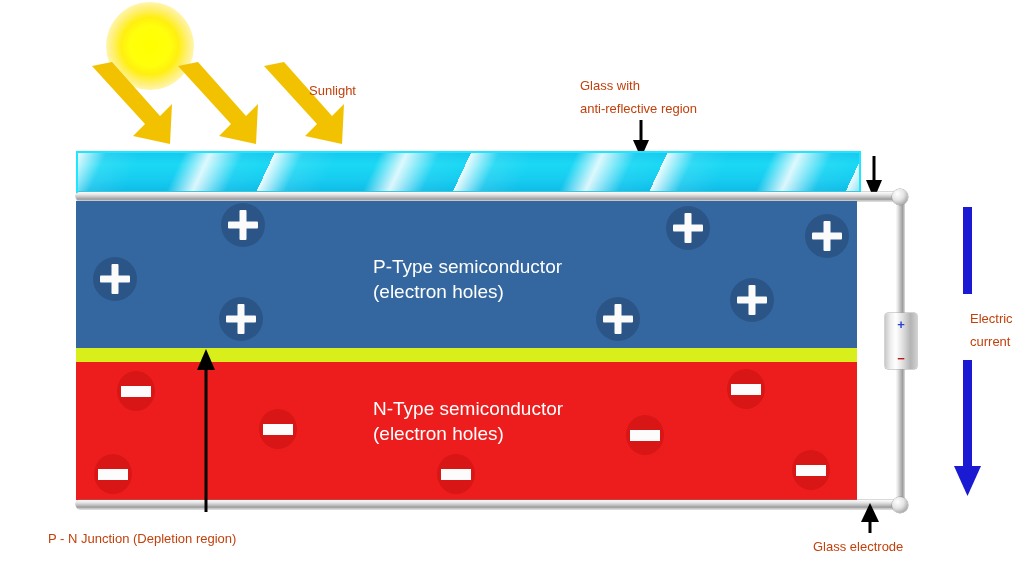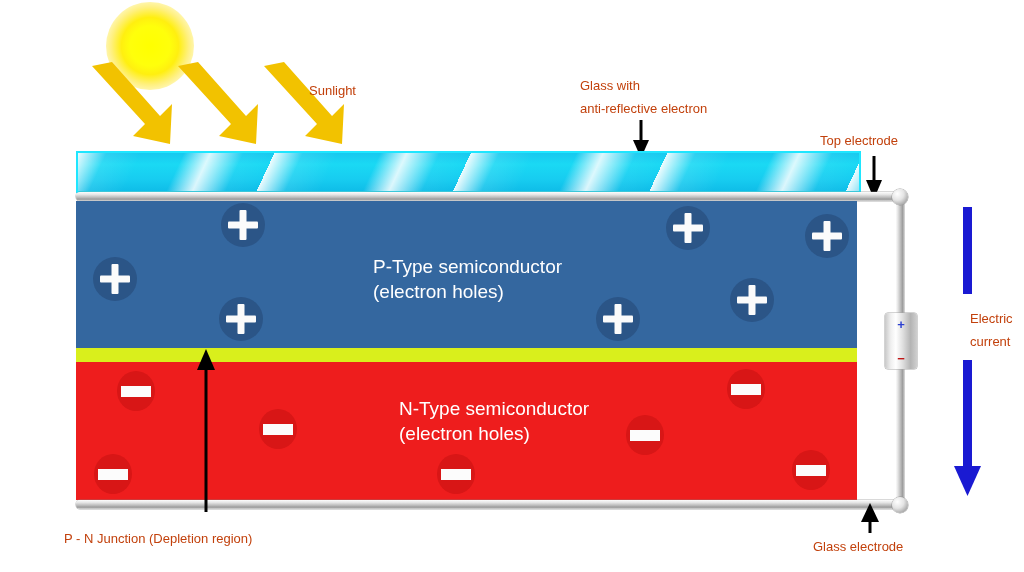--- a/index.html
+++ b/index.html
@@ -95,27 +95,26 @@
 
       <path d="M178,66 L198,62 L246,116 L258,104 L256,144 L219,136 L231,124 Z"></path>
 
       <path d="M264,66 L284,62 L332,116 L344,104 L342,144 L305,136 L317,124 Z"></path>
     </g>
   </svg>
 
   <div class="lbl" style="left:309px;top:79px;">Sunlight</div>
 
   <div class="lbl" style="left:580px;top:74px;">Glass with
-anti-reflective electron</div>
+anti-reflective region</div>
   <svg class="sunrays" width="1024" height="572">
     <line x1="641" y1="120" x2="641" y2="146" stroke="#000" stroke-width="3"></line>
     <path d="M641,158 L633,140 L649,140 Z" fill="#000"></path>
   </svg>
 
-  <div class="lbl" style="left:820px;top:129px;">Top electrode</div>
   <svg class="sunrays" width="1024" height="572">
     <line x1="874" y1="156" x2="874" y2="186" stroke="#000" stroke-width="3"></line>
     <path d="M874,199 L866,180 L882,180 Z" fill="#000"></path>
   </svg>
 
   <div class="glass" style="left:76px;top:151px;width:781px;height:38px;"></div>
 
   <div class="electrode-bar" style="left:76px;top:192px;width:827px;height:9px;"></div>
 
   <div class="ptype" style="left:76px;top:201px;width:781px;height:147px;"></div>
@@ -149,21 +148,21 @@
   </div>
   <div class="carrier hole" style="left:805px;top:214px;width:44px;height:44px;">
     <span class="disc"></span>
     <span class="glyph plus" style="width:30px;height:30px;"></span>
   </div>
 
   <div class="junction" style="left:76px;top:348px;width:781px;height:14px;"></div>
 
   <div class="ntype" style="left:76px;top:362px;width:781px;height:138px;"></div>
 
-  <div class="region-cap" style="left:373px;top:396px;margin-left:26px;">N-Type semiconductor
+  <div class="region-cap" style="left:373px;top:396px;">N-Type semiconductor
 (electron holes)</div>
 
   <div class="carrier elec" style="left:117px;top:371px;width:38px;height:40px;">
     <span class="disc"></span>
     <span class="glyph minus"></span>
   </div>
   <div class="carrier elec" style="left:94px;top:454px;width:38px;height:40px;">
     <span class="disc"></span>
     <span class="glyph minus"></span>
   </div>
@@ -187,21 +186,21 @@
     <span class="disc"></span>
     <span class="glyph minus"></span>
   </div>
 
   <div class="electrode-bar" style="left:76px;top:500px;width:827px;height:9px;"></div>
 
   <svg class="sunrays" width="1024" height="572">
     <line x1="206" y1="512" x2="206" y2="365" stroke="#000" stroke-width="3"></line>
     <path d="M206,349 L197,370 L215,370 Z" fill="#000"></path>
   </svg>
-  <div class="lbl" style="left:64px;top:527px;text-align:center;">P - N Junction (Depletion region)</div>
+  <div class="lbl" style="left:48px;top:527px;text-align:center;">P - N Junction (Depletion region)</div>
 
   <svg class="sunrays" width="1024" height="572">
     <line x1="870" y1="533" x2="870" y2="516" stroke="#000" stroke-width="3"></line>
     <path d="M870,503 L861,522 L879,522 Z" fill="#000"></path>
   </svg>
   <div class="lbl" style="left:813px;top:535px;">Glass electrode</div>
 
   <div class="wire-v" style="left:896px;top:196px;height:312px;"></div>
 
   <div class="node" style="left:892px;top:189px;"></div>

